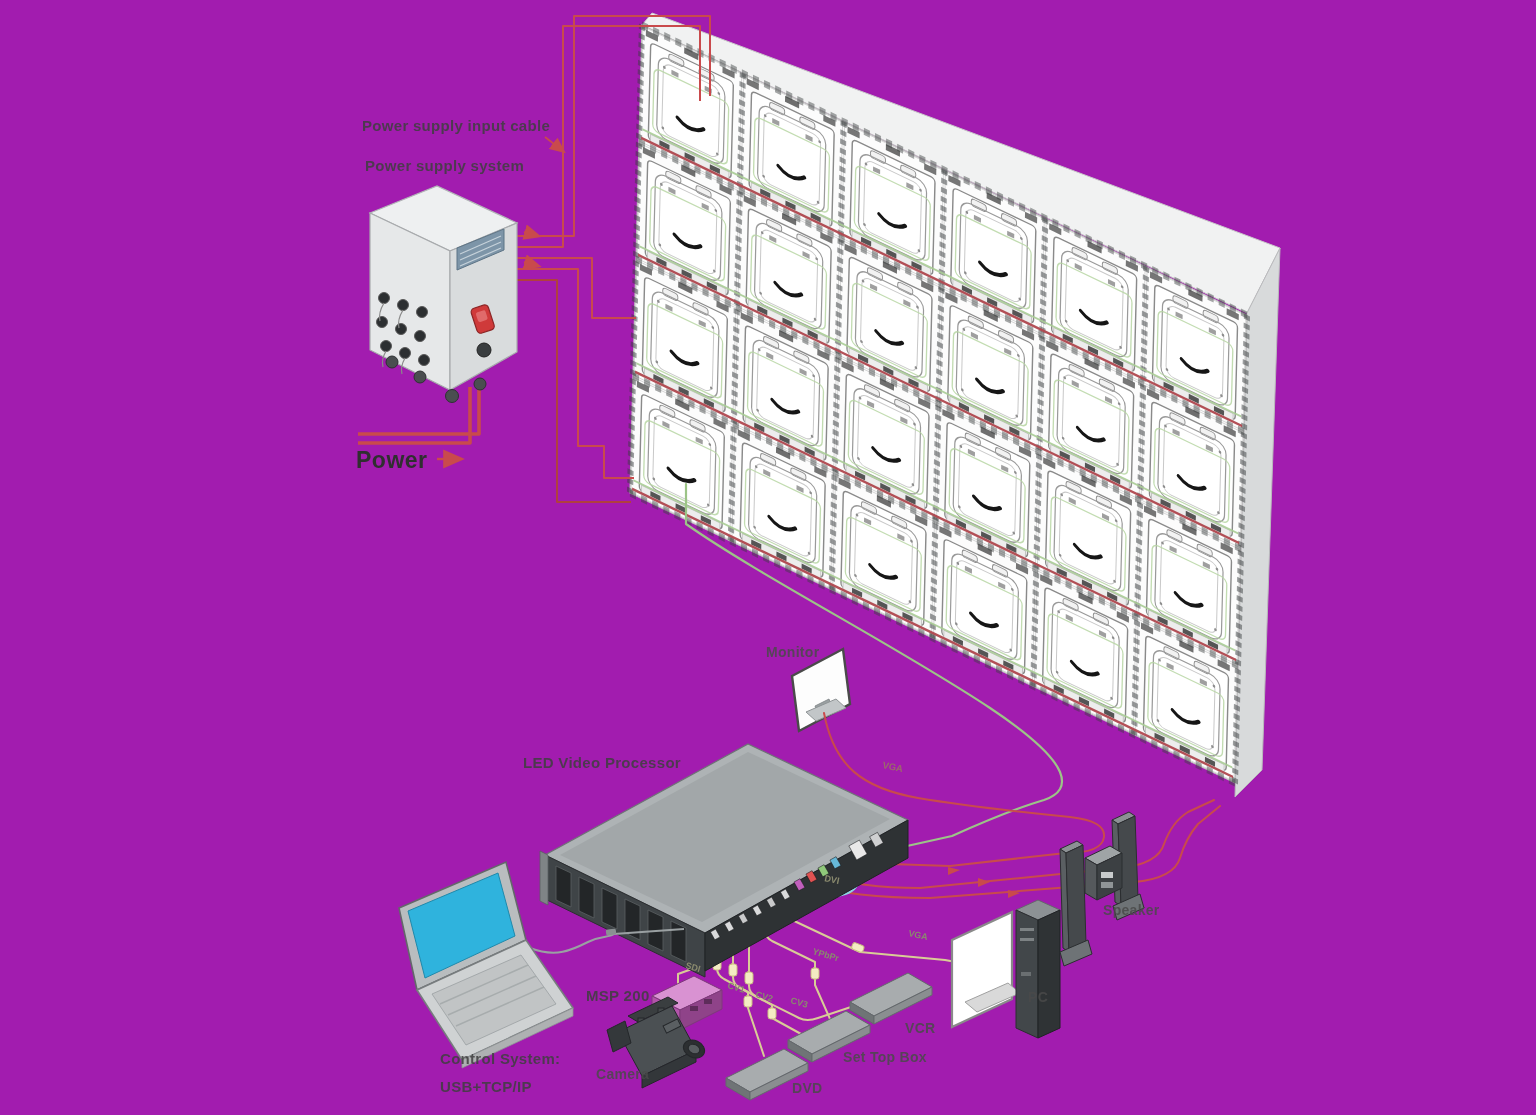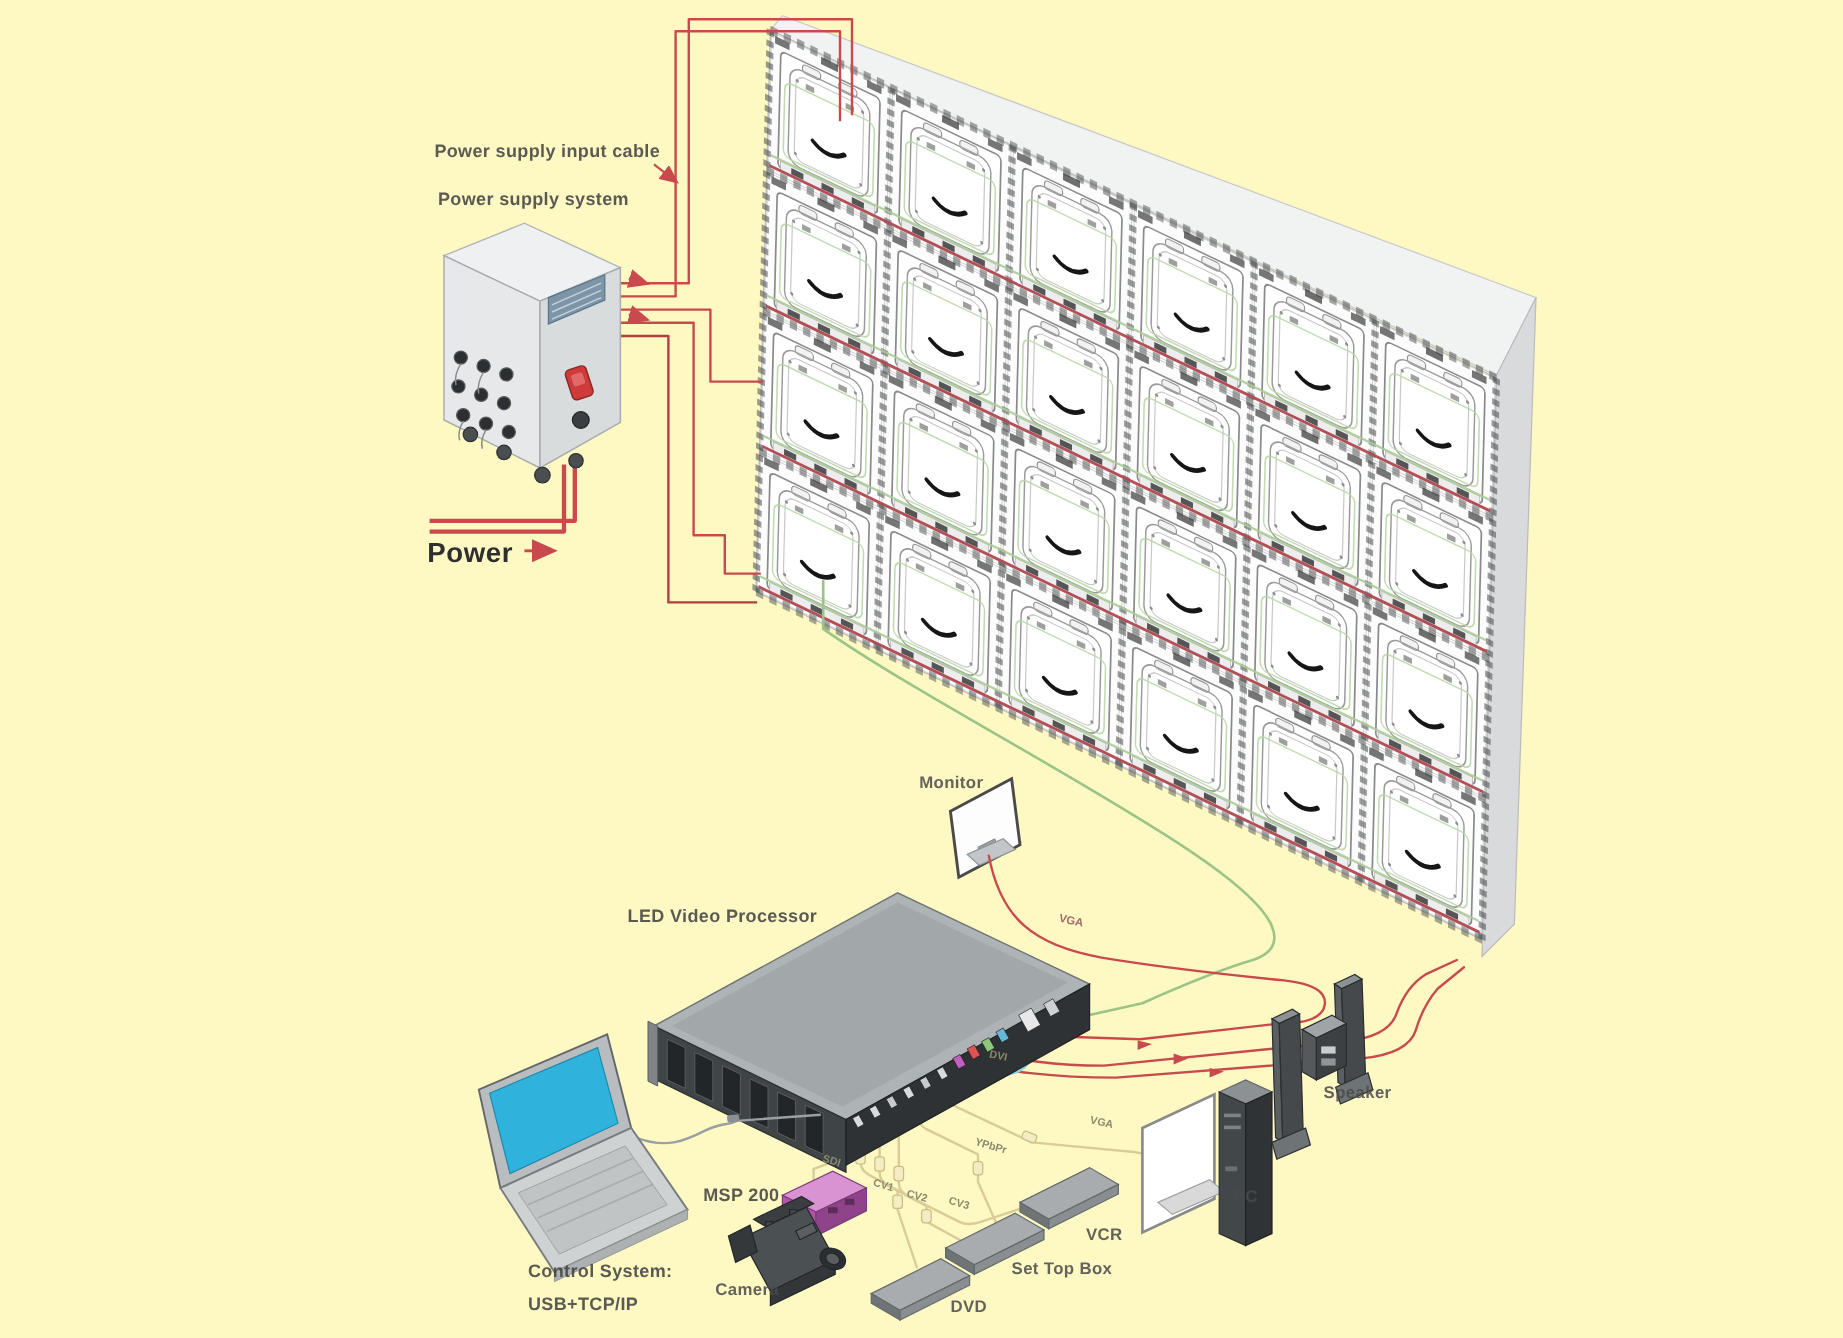--- a/index.html
+++ b/index.html
@@ -1,16 +1,16 @@
 <!DOCTYPE html>
 <html><head>
 <meta charset="utf-8">
 <style>
   html,body{margin:0;padding:0;background:#ffffff;}
-  .stage{width:1536px;height:1115px;position:relative;background:#fef9c3;overflow:hidden;}
+  .stage{width:1536px;height:1115px;position:relative;background:#a21caf;overflow:hidden;}
   svg{display:block;font-family:"Liberation Sans", sans-serif;}
   text{fill:#3b3b3b;}
   .lbl{font-size:15px;letter-spacing:.3px;fill:#3f3f3f;font-weight:600;opacity:.85;}
   .lbl-sm{font-size:14px;letter-spacing:.3px;fill:#4a4a4a;font-weight:600;opacity:.85;}
   .big{font-size:23px;font-weight:700;fill:#2f2f2f;letter-spacing:.5px;}
   .cab{font-size:9px;fill:#8a8a6e;font-weight:600;}
   .cab-r{font-size:9.5px;fill:#9b6a6a;font-weight:600;}
 </style>
 </head>
 <body>

